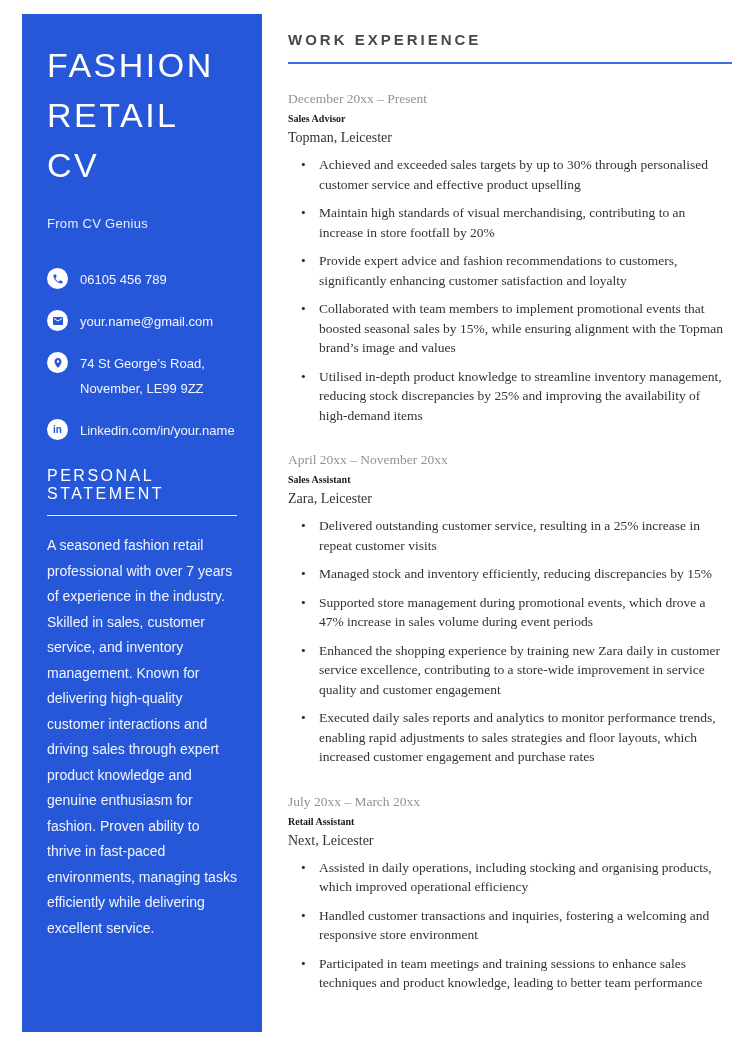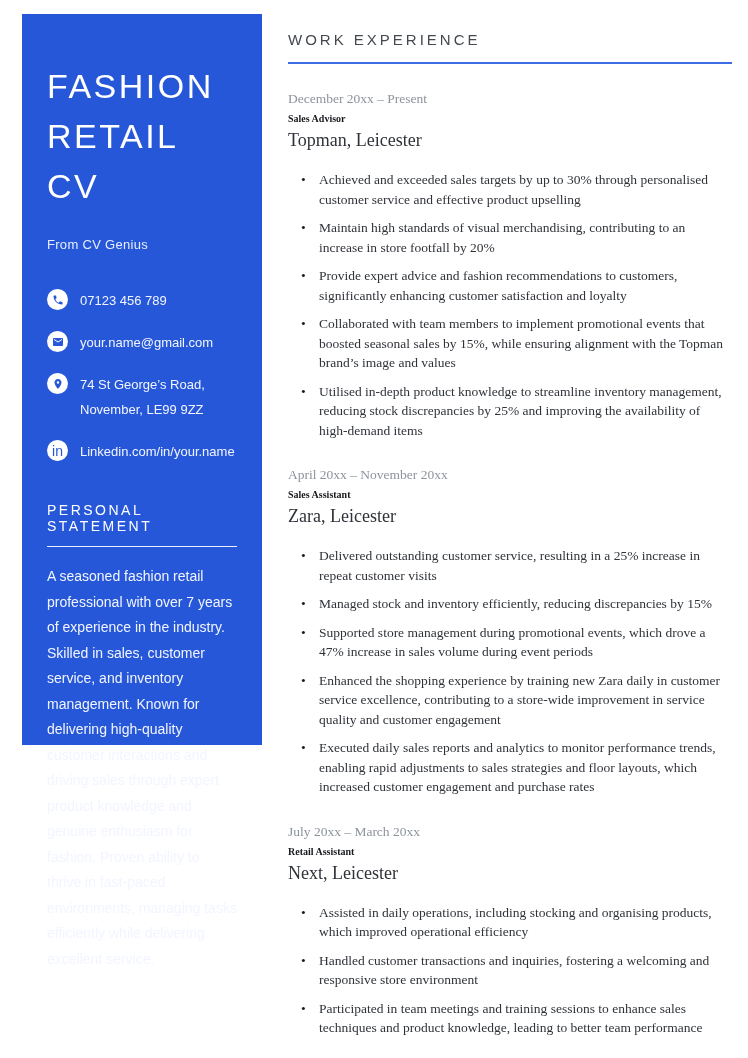--- a/index.html
+++ b/index.html
@@ -1,48 +1,48 @@
 <!DOCTYPE html>
 <html><head>
 <meta charset="utf-8">
 <style>
   * { margin:0; padding:0; box-sizing:border-box; }
   html,body { width:748px; height:1058px; background:#ffffff;
               font-family:"Liberation Sans", sans-serif; }
   .page { position:relative; width:748px; height:1058px; background:#fff; overflow:hidden; }
 
   
-  .sidebar { position:absolute; left:22px; top:14px; width:240px; height:731px;
-             color:#ffffff; padding:47px 25px; }
+  .sidebar { position:absolute; left:22px; top:14px; width:240px; height:1018px;
+             color:#ffffff; padding:26px 25px; }
   .side-title { font-weight:400; font-size:34px; line-height:50px; letter-spacing:2.5px; }
   .side-title span { display:block; }
   .side-subtitle { margin-top:26px; font-size:13px; letter-spacing:0.3px; color:#e9eefc; }
 
   .contact-list { margin-top:36px; }
   .contact-item { display:flex; align-items:flex-start; margin-bottom:17px; }
   .contact-icon { flex:0 0 21px; width:21px; height:21px; border-radius:50%;
                   background:#ffffff; display:flex; align-items:center; justify-content:center;
                   margin-top:1px; }
   .contact-icon svg { width:12px; height:12px; display:block; }
-  .contact-icon .in-glyph { font-size:14px; font-weight:400; line-height:1; }
+  .contact-icon .in-glyph { font-size:10px; font-weight:700; line-height:1; }
   .contact-text { margin-left:12px; font-size:13px; line-height:25px; color:#f2f5ff; }
 
-  .ps-heading { margin-top:38px; font-size:14px; font-weight:400; letter-spacing:2.5px;
+  .ps-heading { margin-top:24px; font-size:16px; font-weight:400; letter-spacing:2.5px;
                 padding-bottom:12px; border-bottom:1.5px solid rgba(255,255,255,0.9); }
   .ps-body { margin-top:17px; font-size:14px; line-height:25.5px; color:#f2f5ff; }
 
   
   .main-col { position:absolute; left:288px; top:31px; width:444px; }
-  .we-heading { font-size:15px; font-weight:400; letter-spacing:3px; color:#44484f;
+  .we-heading { font-size:15px; font-weight:700; letter-spacing:3px; color:#44484f;
                 padding-bottom:14px; border-bottom:2px solid #3d6ce5; }
   .job { margin-top:27px;font-family:Liberation Serif, serif; }
   .job-dates { font-size:13.5px; color:#8d939c; }
   .job-title { margin-top:6px; font-size:10px; font-weight:700; color:#17191d; }
-  .job-company { margin-top:6px; font-size:18px; color:#2f3339; }
-  .job-bullets { margin-top:19px; list-style:none; }
+  .job-company { margin-top:6px; font-size:14px; color:#2f3339; }
+  .job-bullets { margin-top:9px; list-style:none; }
   .job-bullets li { position:relative; padding-left:31px; font-size:13.5px;
                     line-height:19.5px; color:#2f3339; margin-bottom:9px; }
   .job-bullets li::before { content:"\2022"; position:absolute; left:13px; top:0;
                             color:#17191d; }
 </style>
 </head>
 <body>
 
 <div class="page">
 
@@ -55,21 +55,21 @@
     <div class="side-subtitle">From CV Genius</div>
 
     <div class="contact-list">
   <div class="contact-item">
     <span class="contact-icon">
             <svg viewBox="0 0 24 24" fill="#2557d8">
               <path d="M6.62 10.79c1.44 2.83 3.76 5.14 6.59 6.59l2.2-2.2c.27-.27.67-.36 1.02-.24 1.12.37 2.33.57 3.57.57.55 0 1 .45 1 1V20c0 .55-.45 1-1 1C10.61 21 3 13.39 3 4c0-.55.45-1 1-1h3.5c.55 0 1 .45 1 1 0 1.25.2 2.45.57 3.57.11.35.03.74-.25 1.02l-2.2 2.2z"></path>
             </svg>
           </span>
     <span class="contact-text">
-            <div>07123 456 789</div>
+            <div>06105 456 789</div>
           </span>
   </div>
 
   <div class="contact-item">
     <span class="contact-icon">
             <svg viewBox="0 0 24 24" fill="#2557d8">
               <path d="M20 4H4c-1.1 0-2 .9-2 2v12c0 1.1.9 2 2 2h16c1.1 0 2-.9 2-2V6c0-1.1-.9-2-2-2zm0 4.2l-8 5-8-5V6l8 5 8-5v2.2z"></path>
             </svg>
           </span>
     <span class="contact-text">

